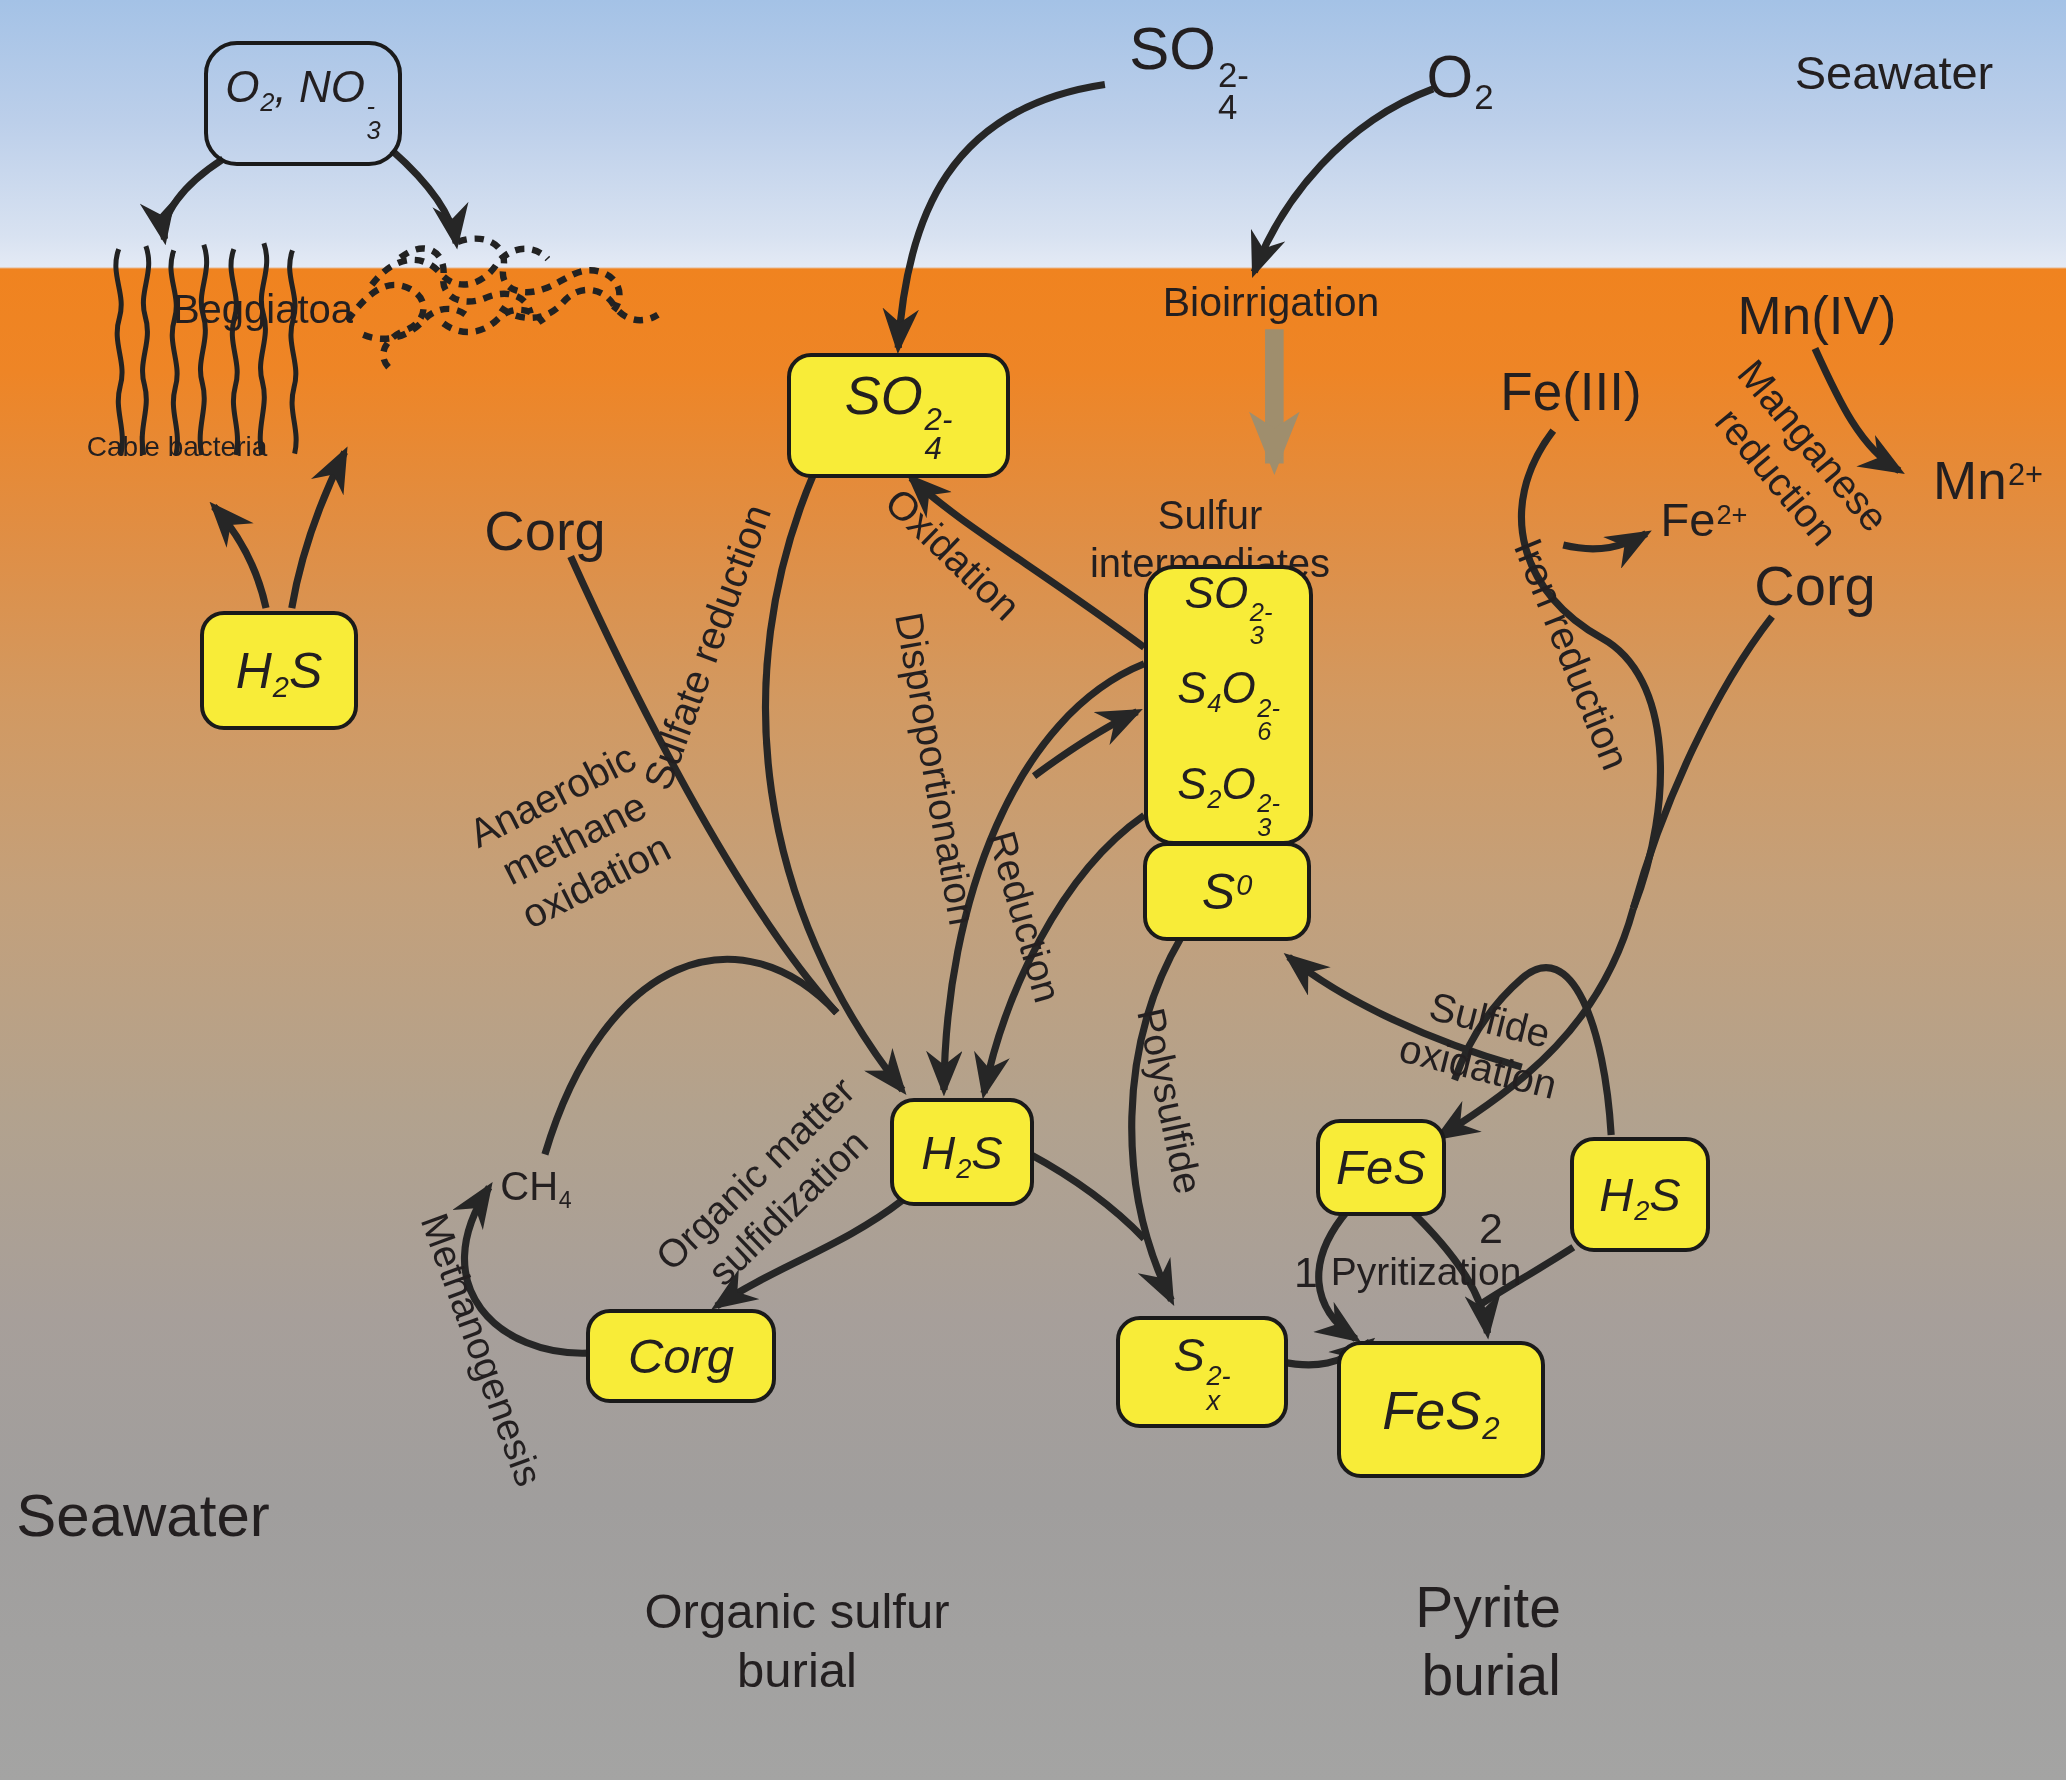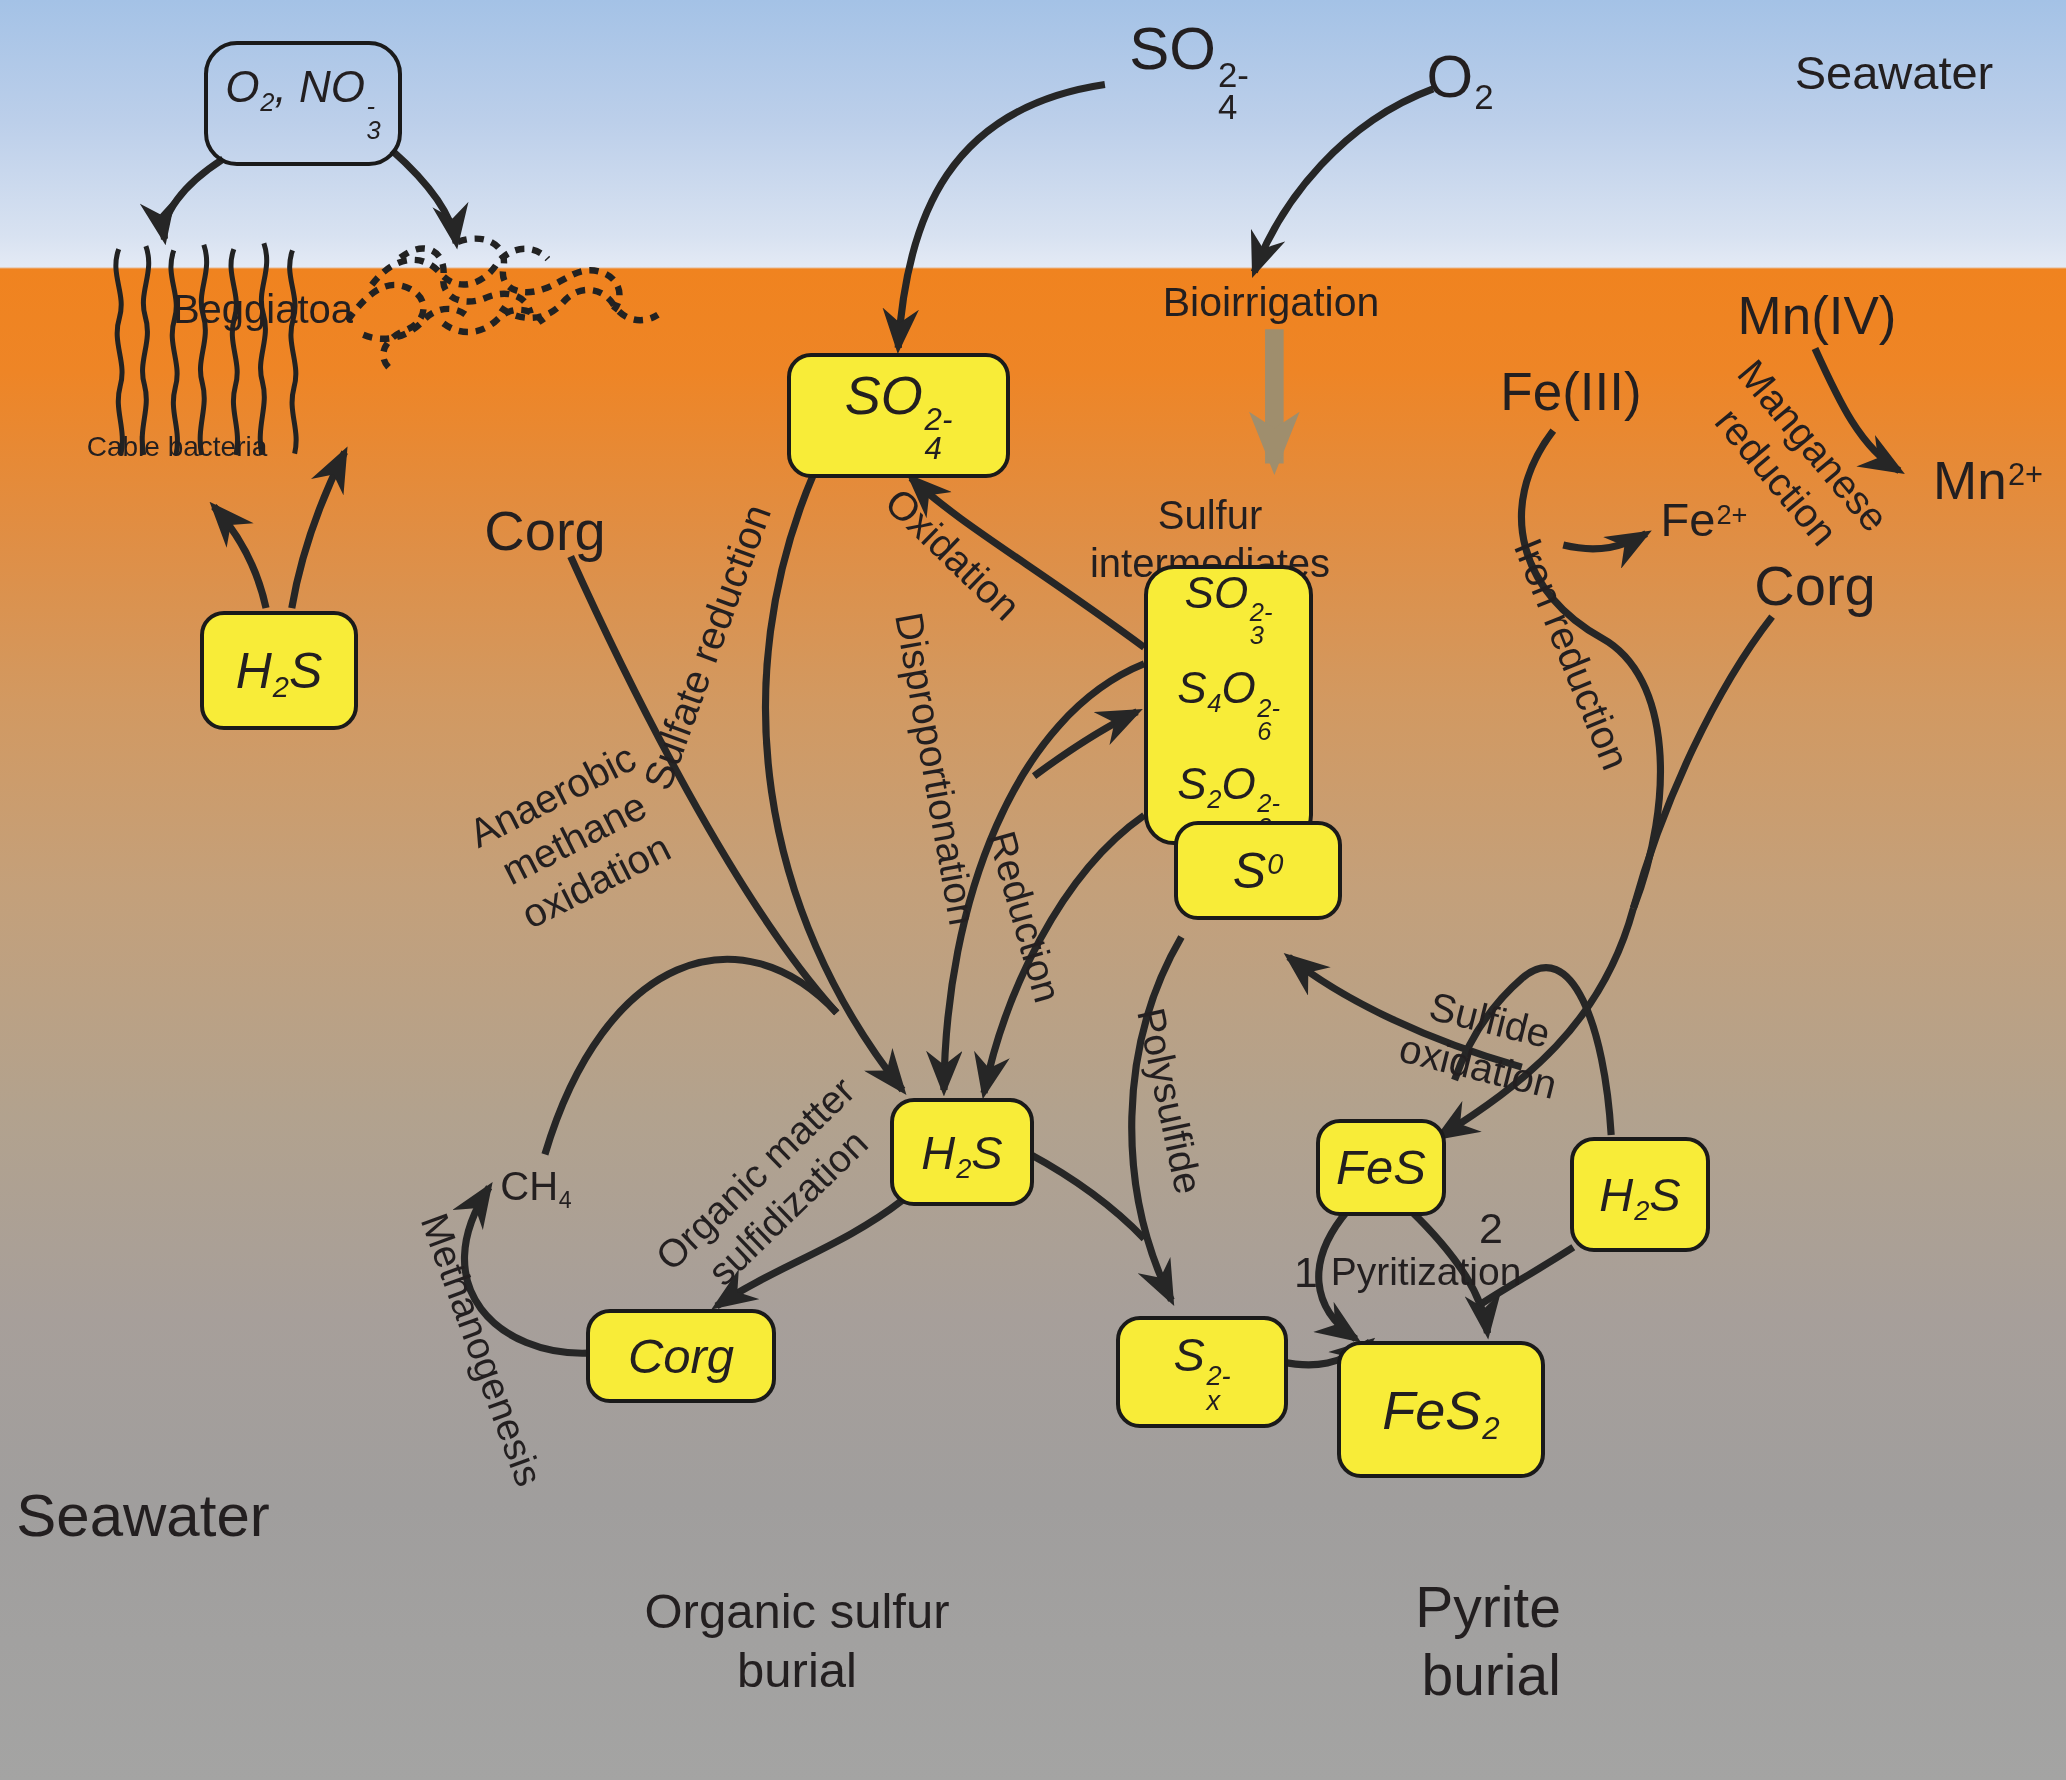--- a/index.html
+++ b/index.html
@@ -128,21 +128,21 @@
         </span></span>
     <span><span class="t">S</span><span class="sb">4</span><span class="t">O</span><span class="st">
           <span>2-</span>
           <span>6</span>
         </span></span>
     <span><span class="t">S</span><span class="sb">2</span><span class="t">O</span><span class="st">
           <span>2-</span>
           <span>3</span>
         </span></span>
   </div>
-  <div class="box" style="left:1143px;top:821px;width:160px;height:91px;font-size:50px;margin-left:31px;">
+  <div class="box" style="left:1143px;top:842px;width:160px;height:91px;font-size:50px;">
     <span><span class="t">S</span><span class="sp">0</span></span>
   </div>
 
   <div class="box" style="left:890px;top:1098px;width:136px;height:100px;font-size:47px;">
     <span><span class="t">H</span><span class="sb">2</span><span class="t">S</span></span>
   </div>
   <div class="box" style="left:1116px;top:1316px;width:164px;height:104px;font-size:47px;">
     <span><span class="t">S</span><span class="st">
           <span>2-</span>
           <span>x</span>

